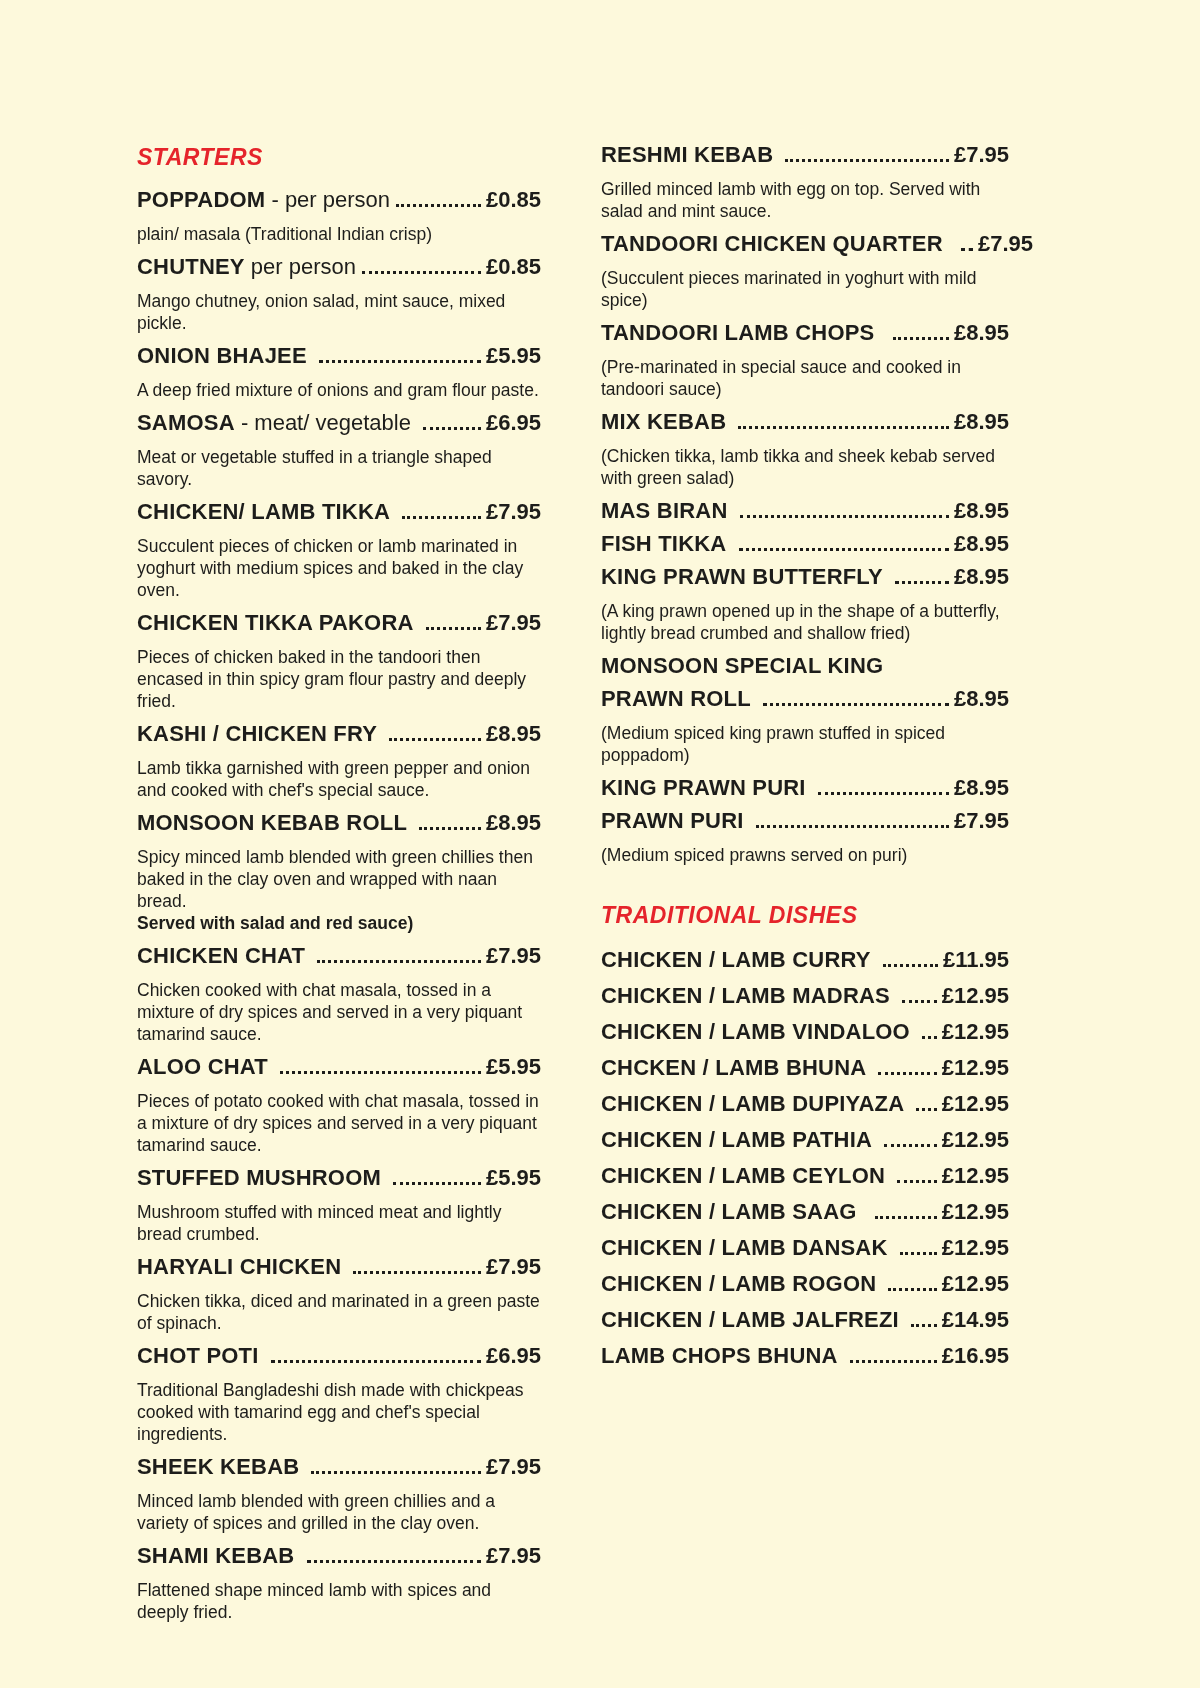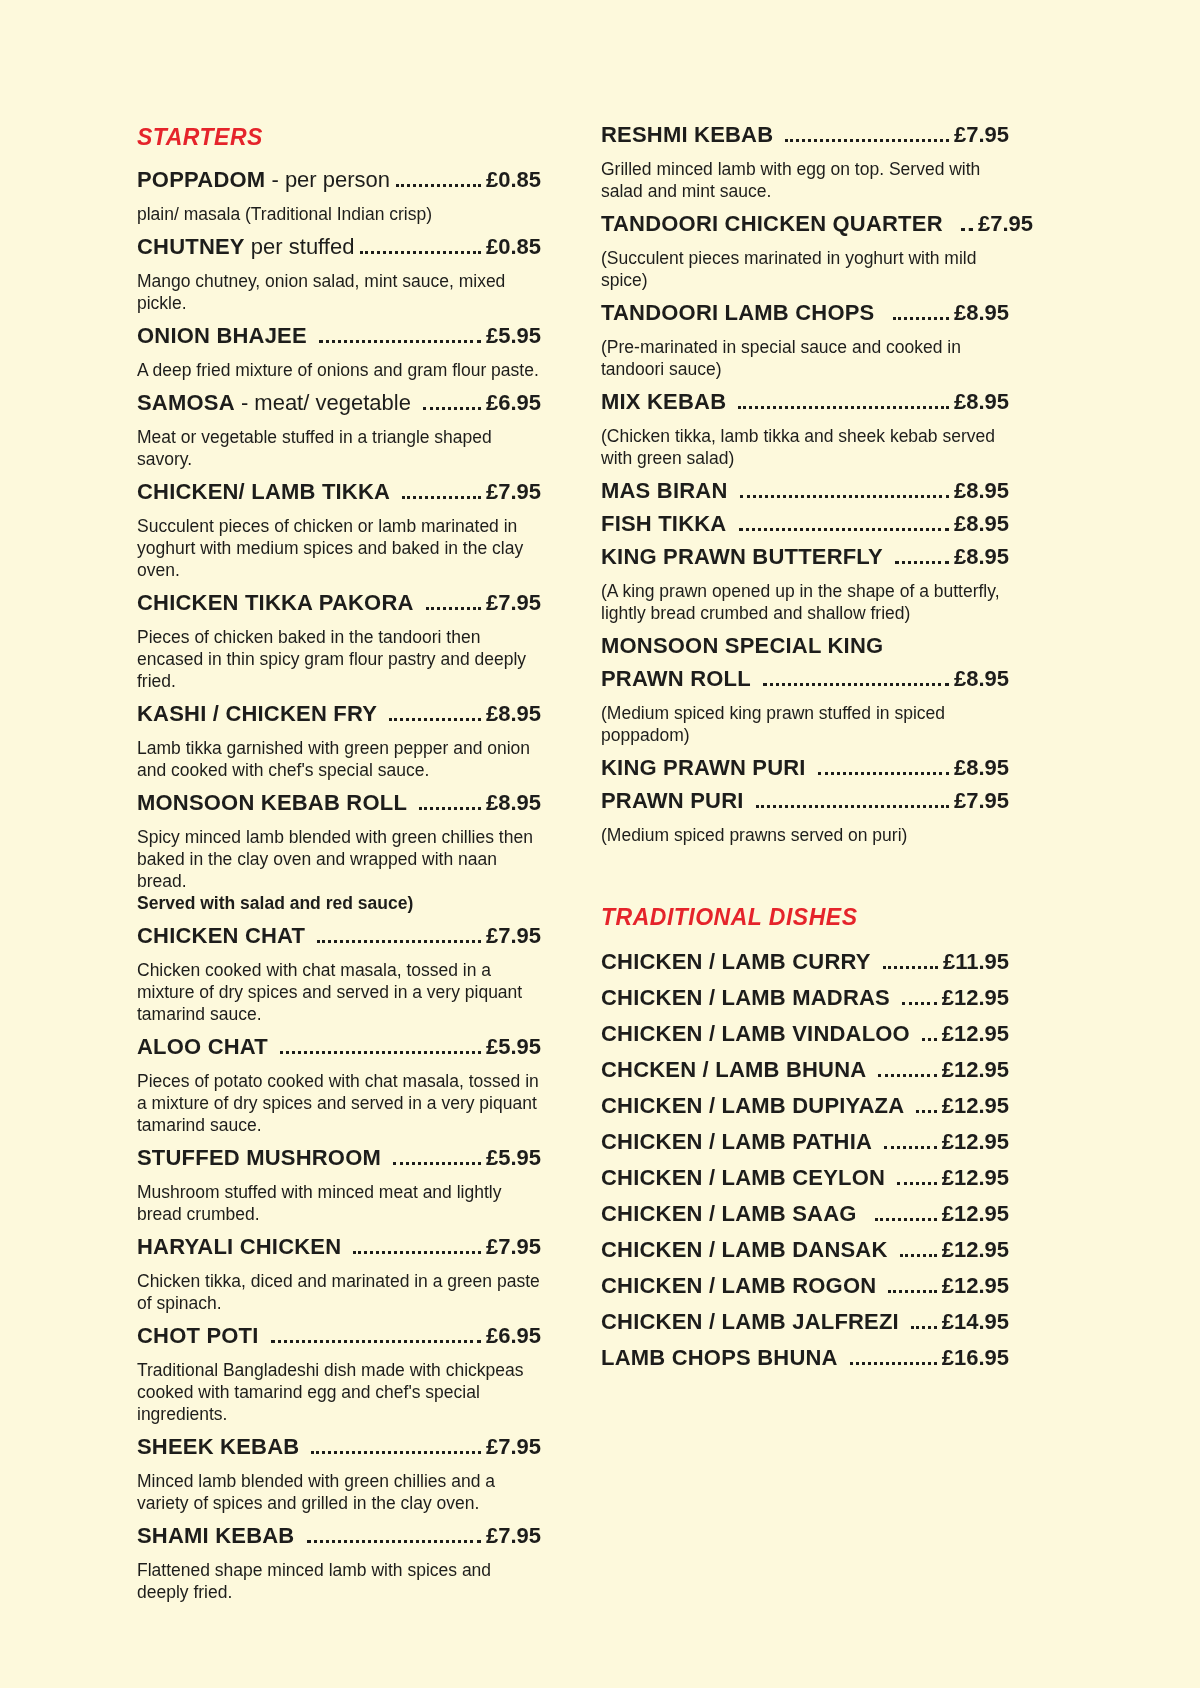--- a/index.html
+++ b/index.html
@@ -10,35 +10,35 @@
   .page {
     position: relative;
     width: 1200px;
     height: 1688px;
     background: #FDF9DC;
     color: #1d1d1b;
     overflow: hidden;
   }
   .col {
     position: absolute;
-    top: 124px;
+    top: 144px;
   }
   .col-left  { left: 137px; width: 404px; }
   .col-right { left: 601px; width: 408px; }
 
   .section-title {
     margin: 0 0 18px 0;
     font-size: 23px;
     font-weight: bold;
     font-style: italic;
     color: #E5242B;
     letter-spacing: 0.5px;
   }
   .section-title.traditional {
-    margin-top: 58px;
+    margin-top: 36px;
     margin-bottom: 20px;
   }
 
   .menu-item { margin-bottom: 11px; }
   .plain-list .menu-item { margin-bottom: 14px; }
 
   .title-row {
     display: flex;
     align-items: baseline;
     font-size: 22px;
@@ -79,21 +79,21 @@
             <span class="item-name">POPPADOM</span>
             <span class="item-suffix"> - per person</span>
             <span class="dots"></span>
             <span class="item-price">£0.85</span>
           </div>
           <div class="item-desc">plain/ masala (Traditional Indian crisp)</div>
         </div>
         <div class="menu-item">
           <div class="title-row">
             <span class="item-name">CHUTNEY</span>
-            <span class="item-suffix"> per stuffed</span>
+            <span class="item-suffix"> per person</span>
             <span class="dots"></span>
             <span class="item-price">£0.85</span>
           </div>
           <div class="item-desc">Mango chutney, onion salad, mint sauce, mixed pickle.</div>
         </div>
         <div class="menu-item">
           <div class="title-row">
             <span class="item-name">ONION BHAJEE</span>
             <span class="item-suffix"> </span>
             <span class="dots"></span>

